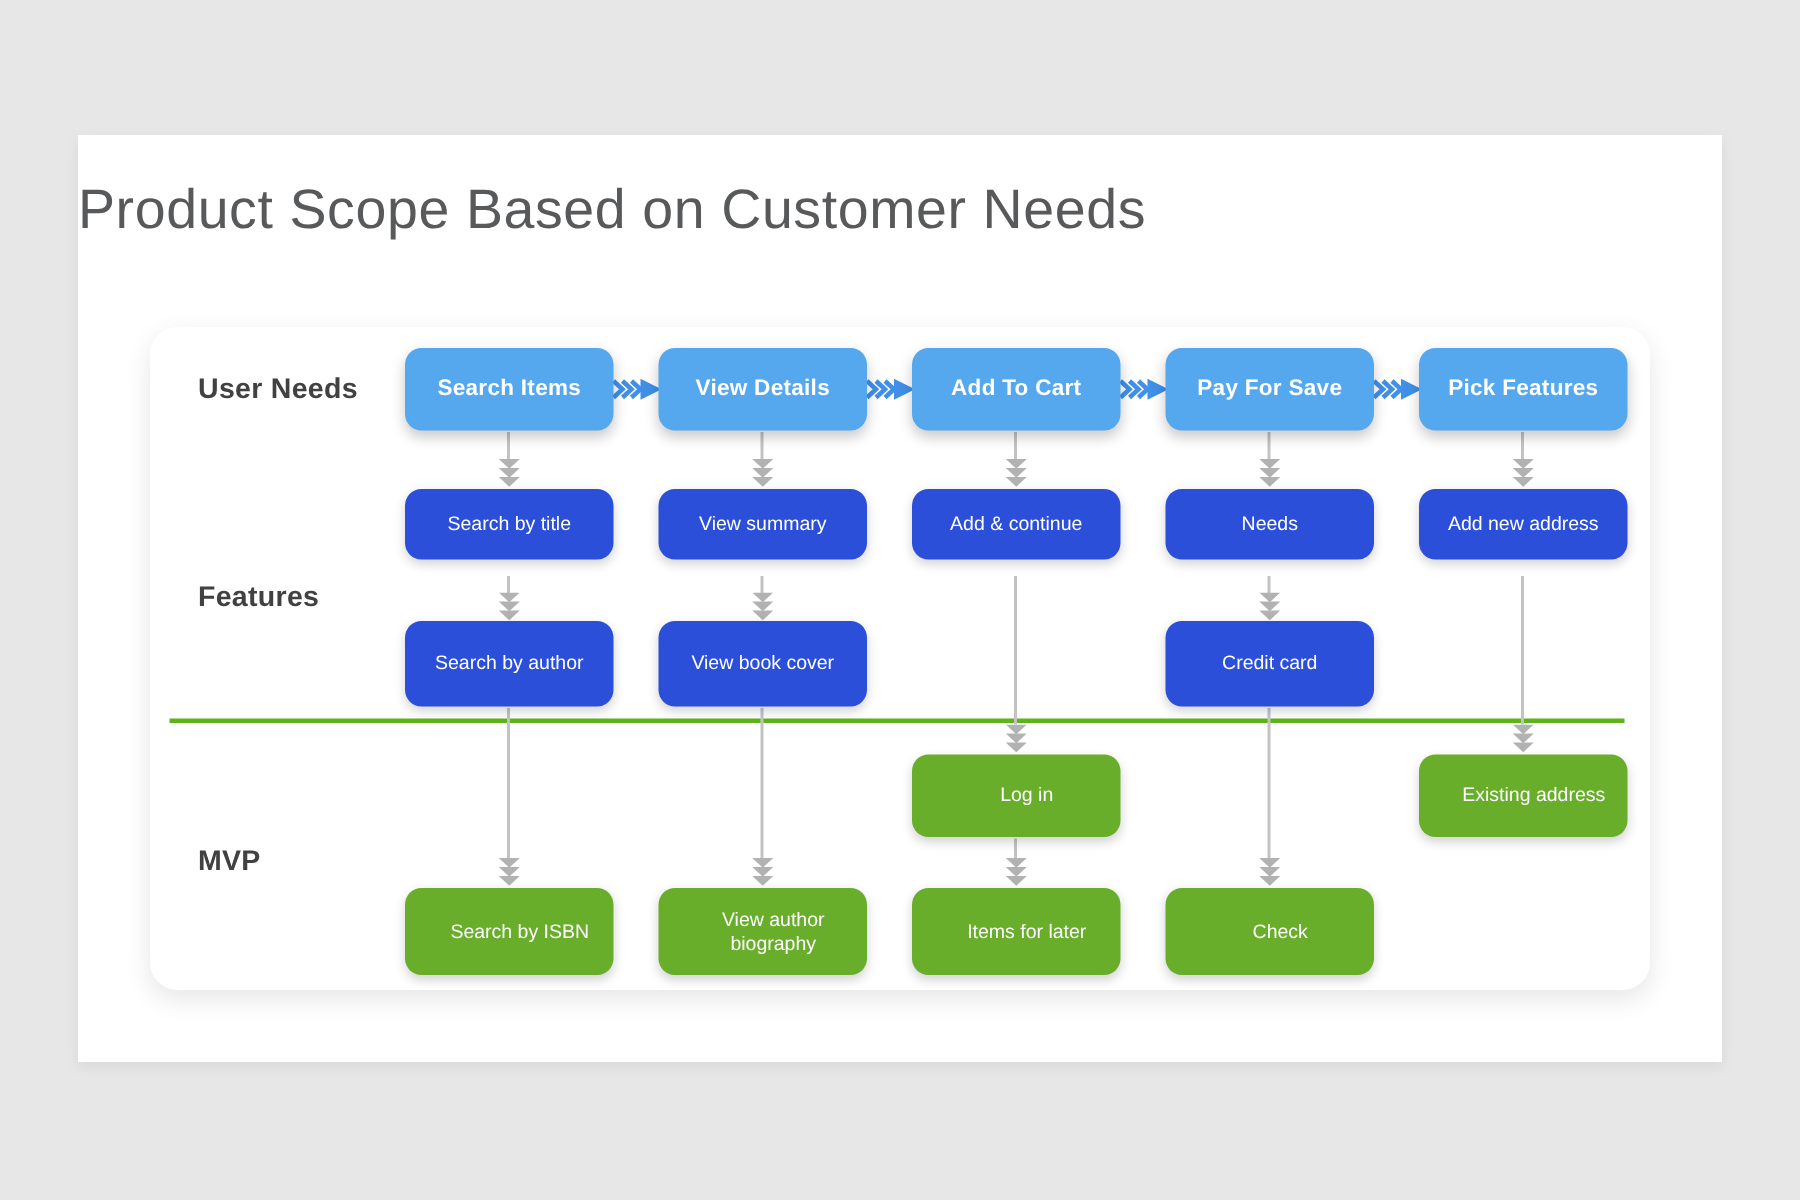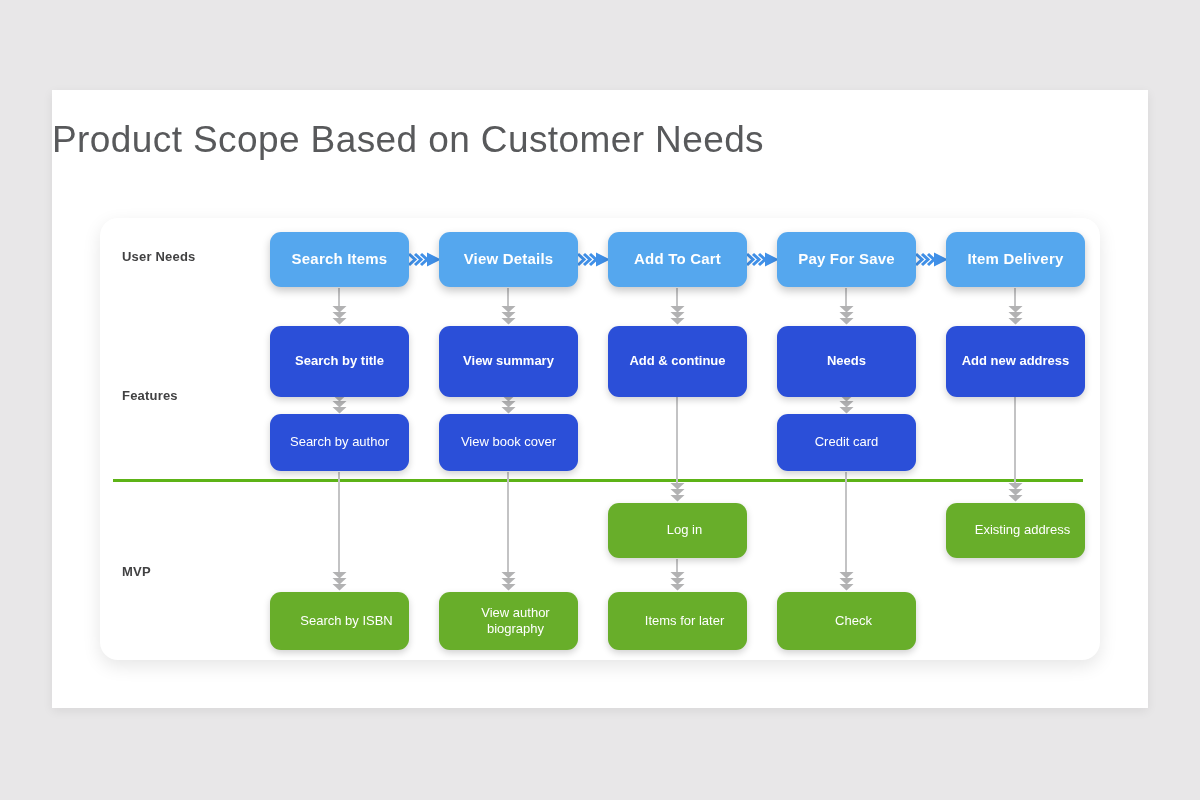--- a/index.html
+++ b/index.html
@@ -21,22 +21,22 @@
     margin:0;padding-top:15px;text-align:center;
     font-size:15px;letter-spacing:0.2px;
     color:#6d6e70;
   }
   .panel{
     position:absolute;left:100px;top:218px;width:1000px;height:442px;
     background:#ffffff;border-radius:18px;
     box-shadow:0 6px 18px rgba(0,0,0,0.10);
   }
   .row-label{
-    position:absolute;left:122px;
-    font-size:13px;font-weight:bold;letter-spacing:0.2px;
+    position:absolute;left:132px;
+    font-size:19px;font-weight:bold;letter-spacing:0.2px;
     color:var(--label-gray,#414142);
   }
   .row-label.l1{top:249px;}
   .row-label.l2{top:388px;}
   .row-label.l3{top:564px;}
 
   .box{
     position:absolute;width:139px;box-sizing:border-box;
     border-radius:11px;color:#ffffff;
     display:flex;align-items:center;justify-content:center;
@@ -44,21 +44,21 @@
   }
   .un{background:var(--user-need-blue,#55a7ee);font-weight:bold;font-size:15px;
       box-shadow:0 4px 9px rgba(0,0,0,0.22);letter-spacing:0.2px;}
   .ft{background:var(--feature-blue,#2b4fd8);font-size:13px;
       box-shadow:0 3px 7px rgba(0,0,0,0.18);}
   .mv{background:var(--mvp-green,#68ae2a);font-size:13px;
       box-shadow:0 3px 7px rgba(0,0,0,0.18);padding-left:26px;}
 
   .c1{left:270px;}.c2{left:439px;}.c3{left:608px;}.c4{left:777px;}.c5{left:946px;}
   .r1{top:232px;height:55px;}
-  .r2{top:326px;height:71px;font-weight:bold;}
+  .r2{top:326px;height:47px;}
   .r3{top:414px;height:57px;}
   .r4{top:503px;height:55px;}
   .r5{top:592px;height:58px;}
 
   .divider{
     position:absolute;left:113px;top:479px;width:970px;height:3px;
     background:var(--divider-green,#5db317);
   }
 
   .vline{
@@ -235,21 +235,21 @@
       <polyline points="8,3 14,8.5 8,14" fill="none" stroke="currentColor" stroke-width="3"></polyline>
       <polyline points="14,3 20,8.5 14,14" fill="none" stroke="currentColor" stroke-width="3"></polyline>
       <polygon points="20,1.5 34,8.5 20,15.5" fill="currentColor"></polygon>
     </svg>
   </div>
 
 <div class="box un c1 r1">Search Items</div>
 <div class="box un c2 r1">View Details</div>
 <div class="box un c3 r1">Add To Cart</div>
 <div class="box un c4 r1">Pay For Save</div>
-<div class="box un c5 r1">Item Delivery</div>
+<div class="box un c5 r1">Pick Features</div>
 
 <div class="box ft c1 r2">Search by title</div>
 <div class="box ft c2 r2">View summary</div>
 <div class="box ft c3 r2">Add &amp; continue</div>
 <div class="box ft c4 r2">Needs</div>
 <div class="box ft c5 r2">Add new address</div>
 
 <div class="box ft c1 r3">Search by author</div>
 <div class="box ft c2 r3">View book cover</div>
 <div class="box ft c4 r3">Credit card</div>

